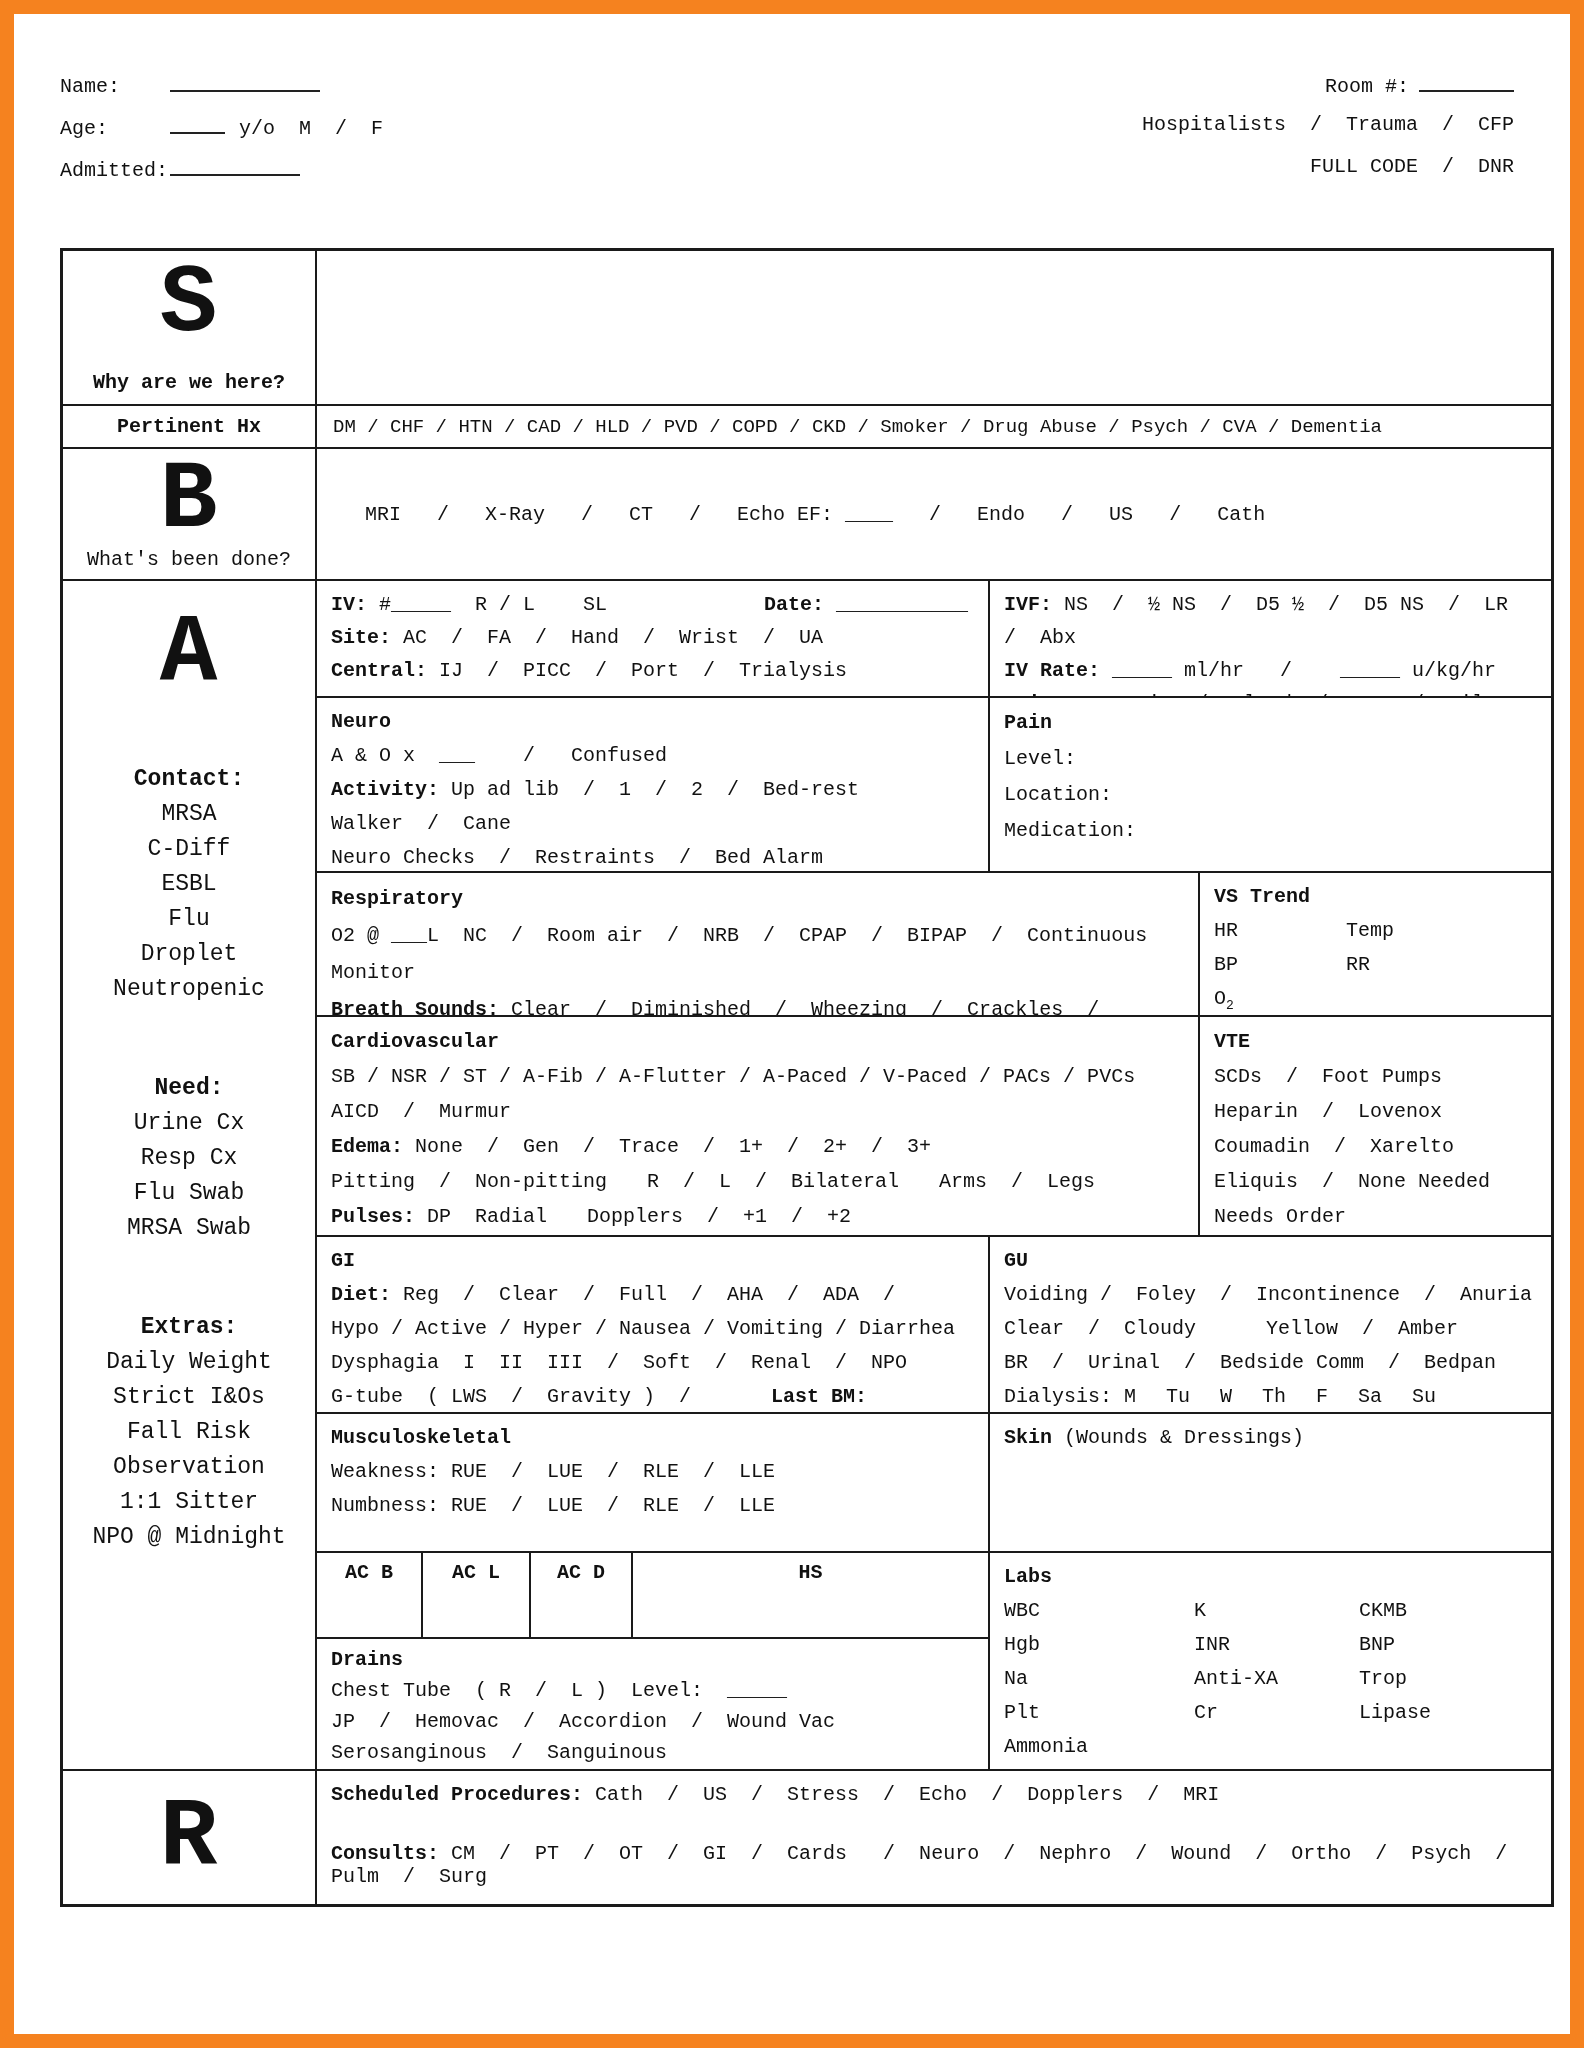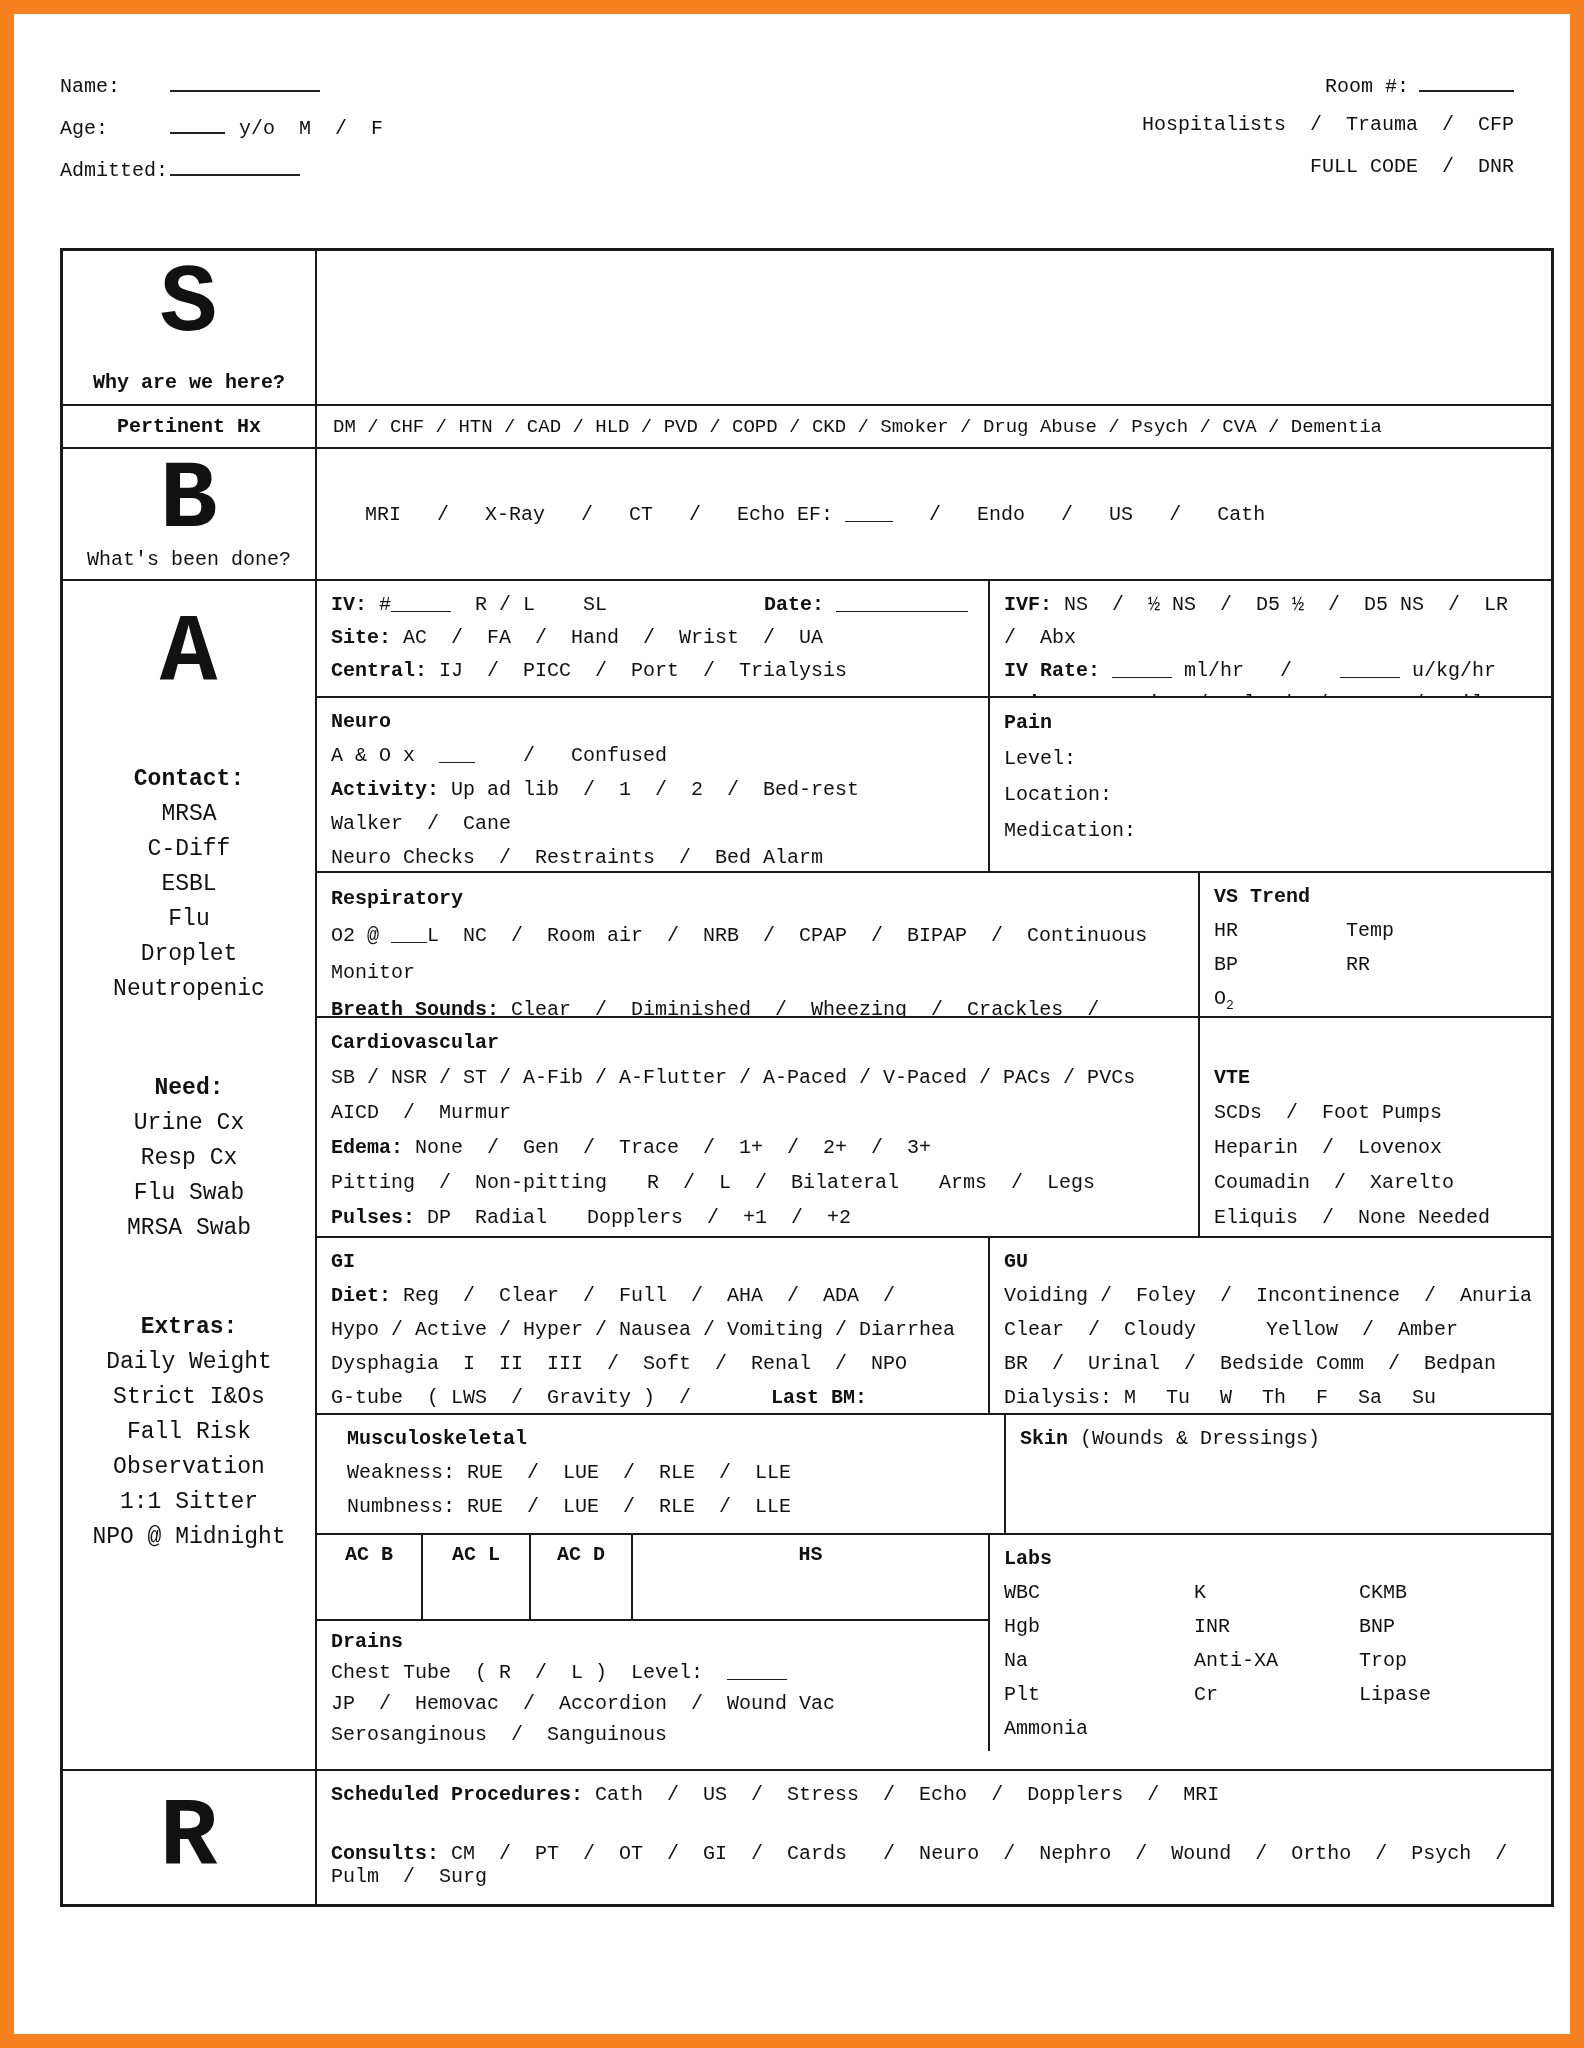--- a/index.html
+++ b/index.html
@@ -48,21 +48,21 @@
 
   .cell{box-sizing:border-box;padding:7px 14px;line-height:34px;min-width:0;overflow:hidden;}
   .cell .line{display:block;}
   .vcenter{display:flex;align-items:center;}
 
   
   .a-grid{display:flex;flex-direction:column;flex:1;min-width:0;border-radius:31px;}
   .arow{display:flex;box-sizing:border-box;overflow:hidden;}
   .arow + .arow{border-top:2px solid #1a1a1a;}
   .a1{height:115px;} .a2{height:175px;} .a3{height:145px;}
-  .a4{height:220px;} .a5{height:177px;} .a6{height:120px;padding-left:16px;} .a7{height:218px;}
+  .a4{height:220px;} .a5{height:177px;} .a6{height:140px;} .a7{height:218px;}
   .subL{width:673px;flex:none;box-sizing:border-box;border-right:2px solid #1a1a1a;}
   .subLwide{width:883px;flex:none;box-sizing:border-box;border-right:2px solid #1a1a1a;}
   .subR{flex:1;box-sizing:border-box;min-width:0;}
 
   .flexline{display:flex;align-items:baseline;}
   .pushright{margin-left:auto;margin-right:6px;}
   .gap40{margin-left:40px;} .gap70{margin-left:70px;}
   .days{word-spacing:18px;}
 
   
@@ -229,21 +229,21 @@
 
         <div class="arow a4">
           <div class="subLwide cell" style="line-height:35px;">
             <div class="line bold" data-bind="a.cardio.title">Cardiovascular</div>
             <div class="line nowrap" data-bind="a.cardio.rhythms">SB / NSR / ST / A-Fib / A-Flutter / A-Paced / V-Paced / PACs / PVCs</div>
             <div class="line" data-bind="a.cardio.devices">AICD  /  Murmur</div>
             <div class="line"><b data-bind="a.cardio.edema_label">Edema:</b> <span data-bind="a.cardio.edema_options">None  /  Gen  /  Trace  /  1+  /  2+  /  3+</span></div>
             <div class="line"><span data-bind="a.cardio.pitting">Pitting  /  Non-pitting</span><span class="gap40" data-bind="a.cardio.laterality">R  /  L  /  Bilateral</span><span class="gap40" data-bind="a.cardio.limbs">Arms  /  Legs</span></div>
             <div class="line"><b data-bind="a.cardio.pulses_label">Pulses:</b> <span data-bind="a.cardio.pulses_sites">DP  Radial</span><span class="gap40" data-bind="a.cardio.pulses_grades">Dopplers  /  +1  /  +2</span></div>
           </div>
-          <div class="subR cell" style="line-height:35px;margin-top:35px;">
+          <div class="subR cell" style="line-height:35px;">
             <div class="line bold" data-bind="a.vte.title">VTE</div>
             <div class="line" data-bind="a.vte.options.0">SCDs  /  Foot Pumps</div>
             <div class="line" data-bind="a.vte.options.1">Heparin  /  Lovenox</div>
             <div class="line" data-bind="a.vte.options.2">Coumadin  /  Xarelto</div>
             <div class="line" data-bind="a.vte.options.3">Eliquis  /  None Needed</div>
             <div class="line" data-bind="a.vte.options.4">Needs Order</div>
           </div>
         </div>
 
         <div class="arow a5">

